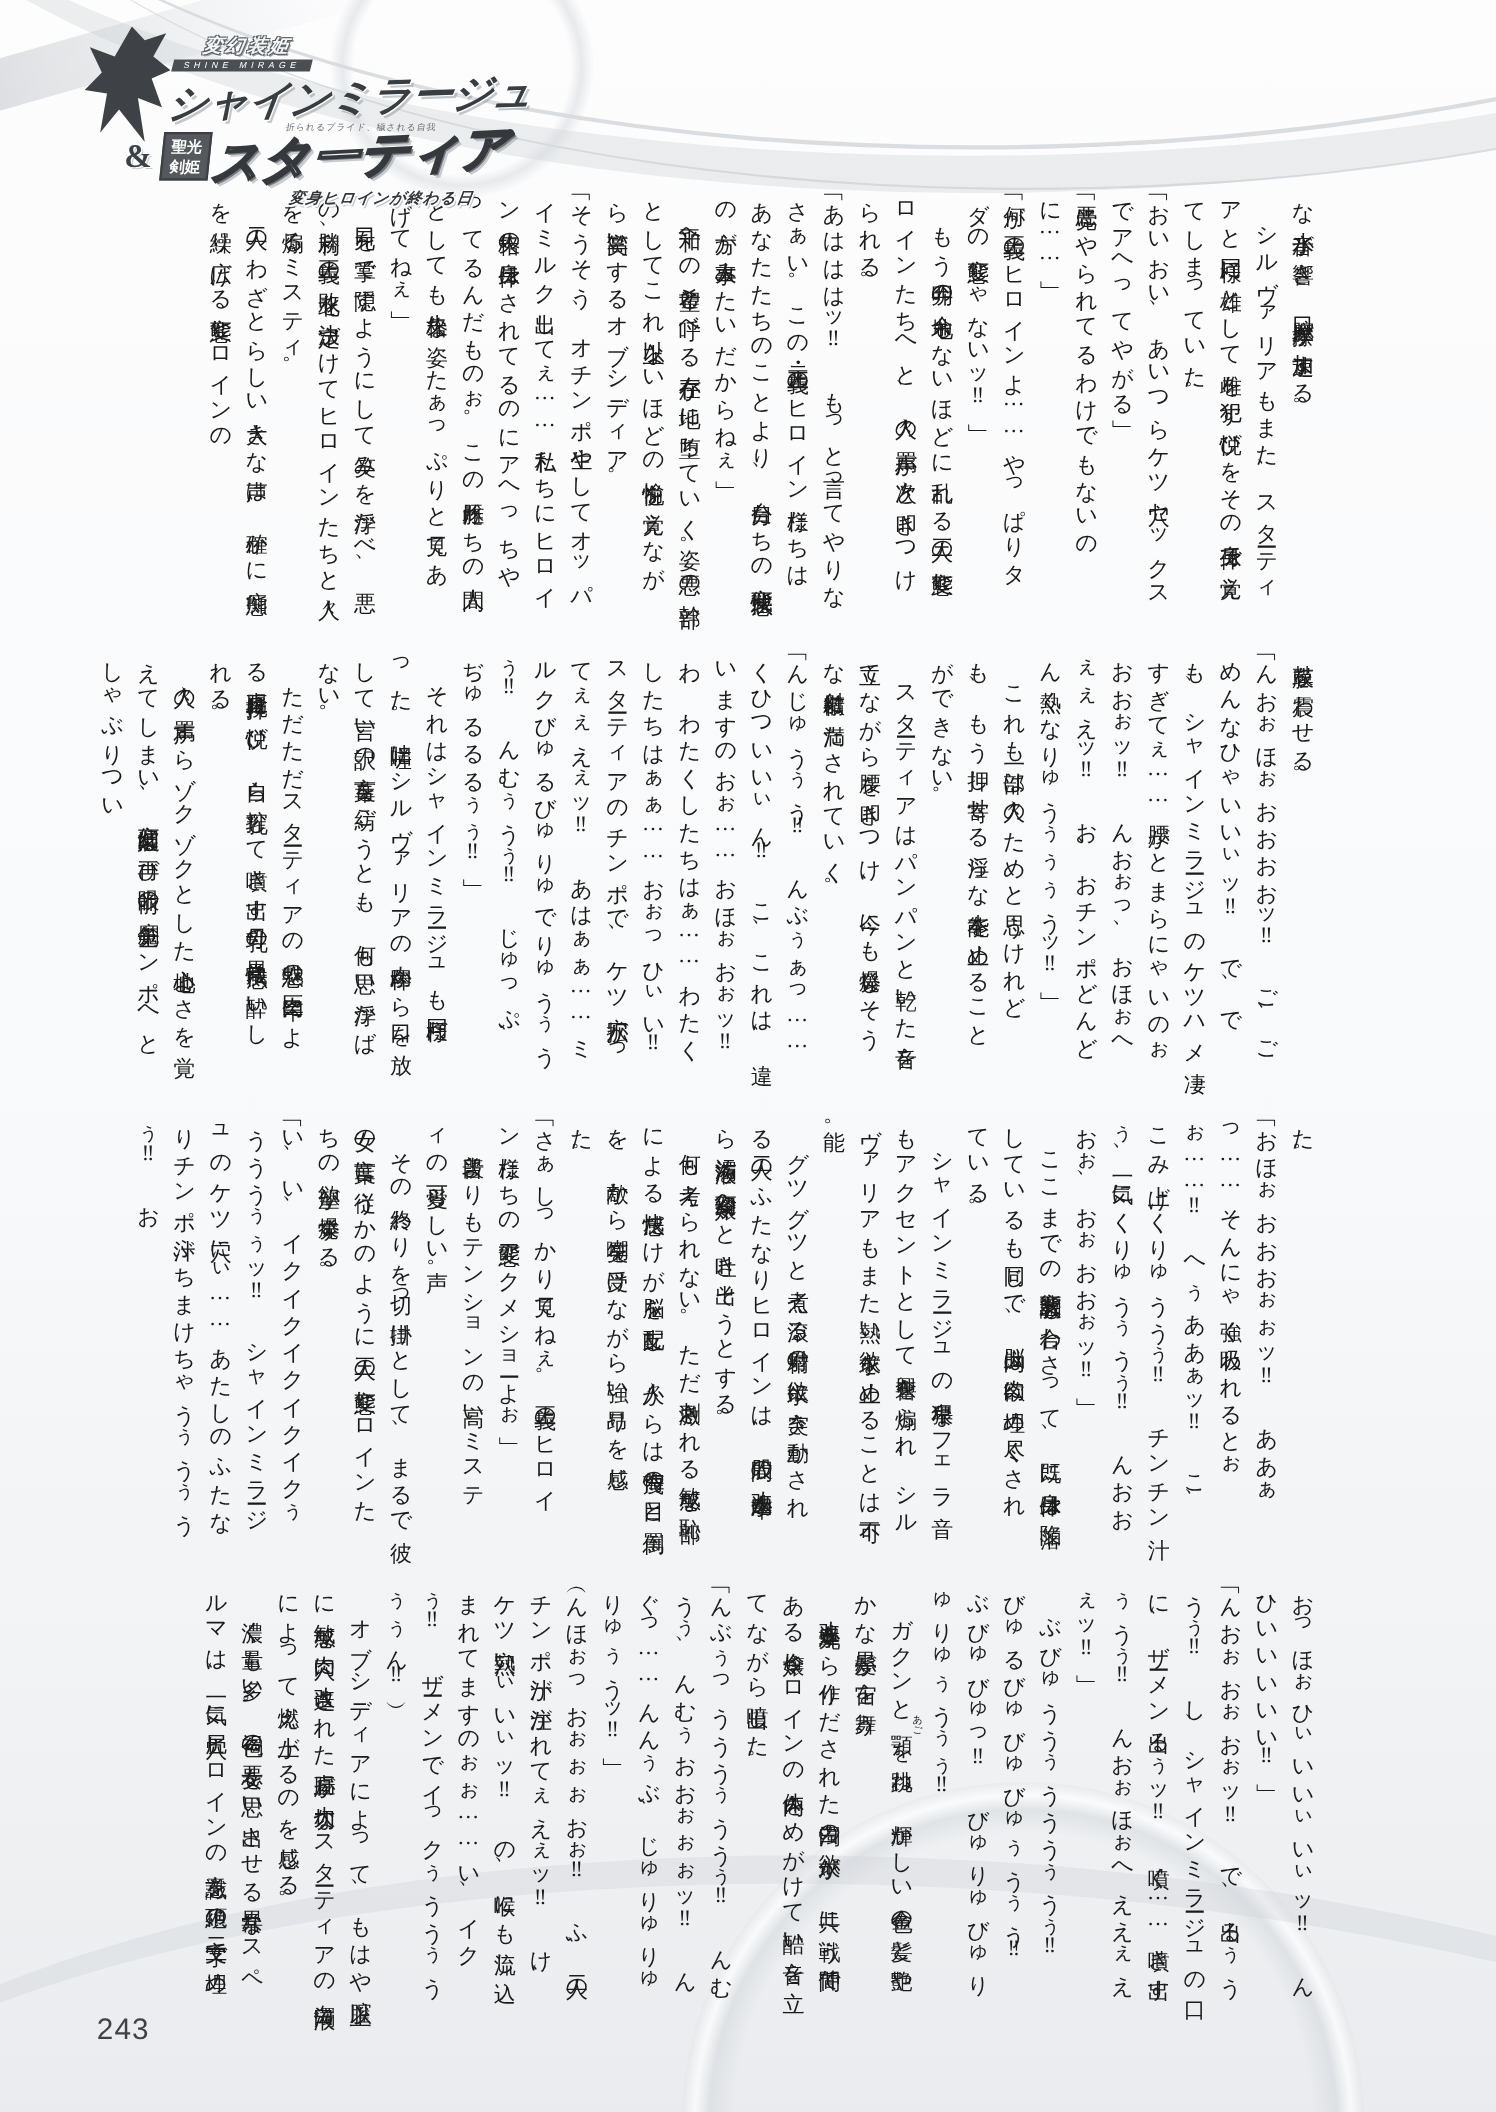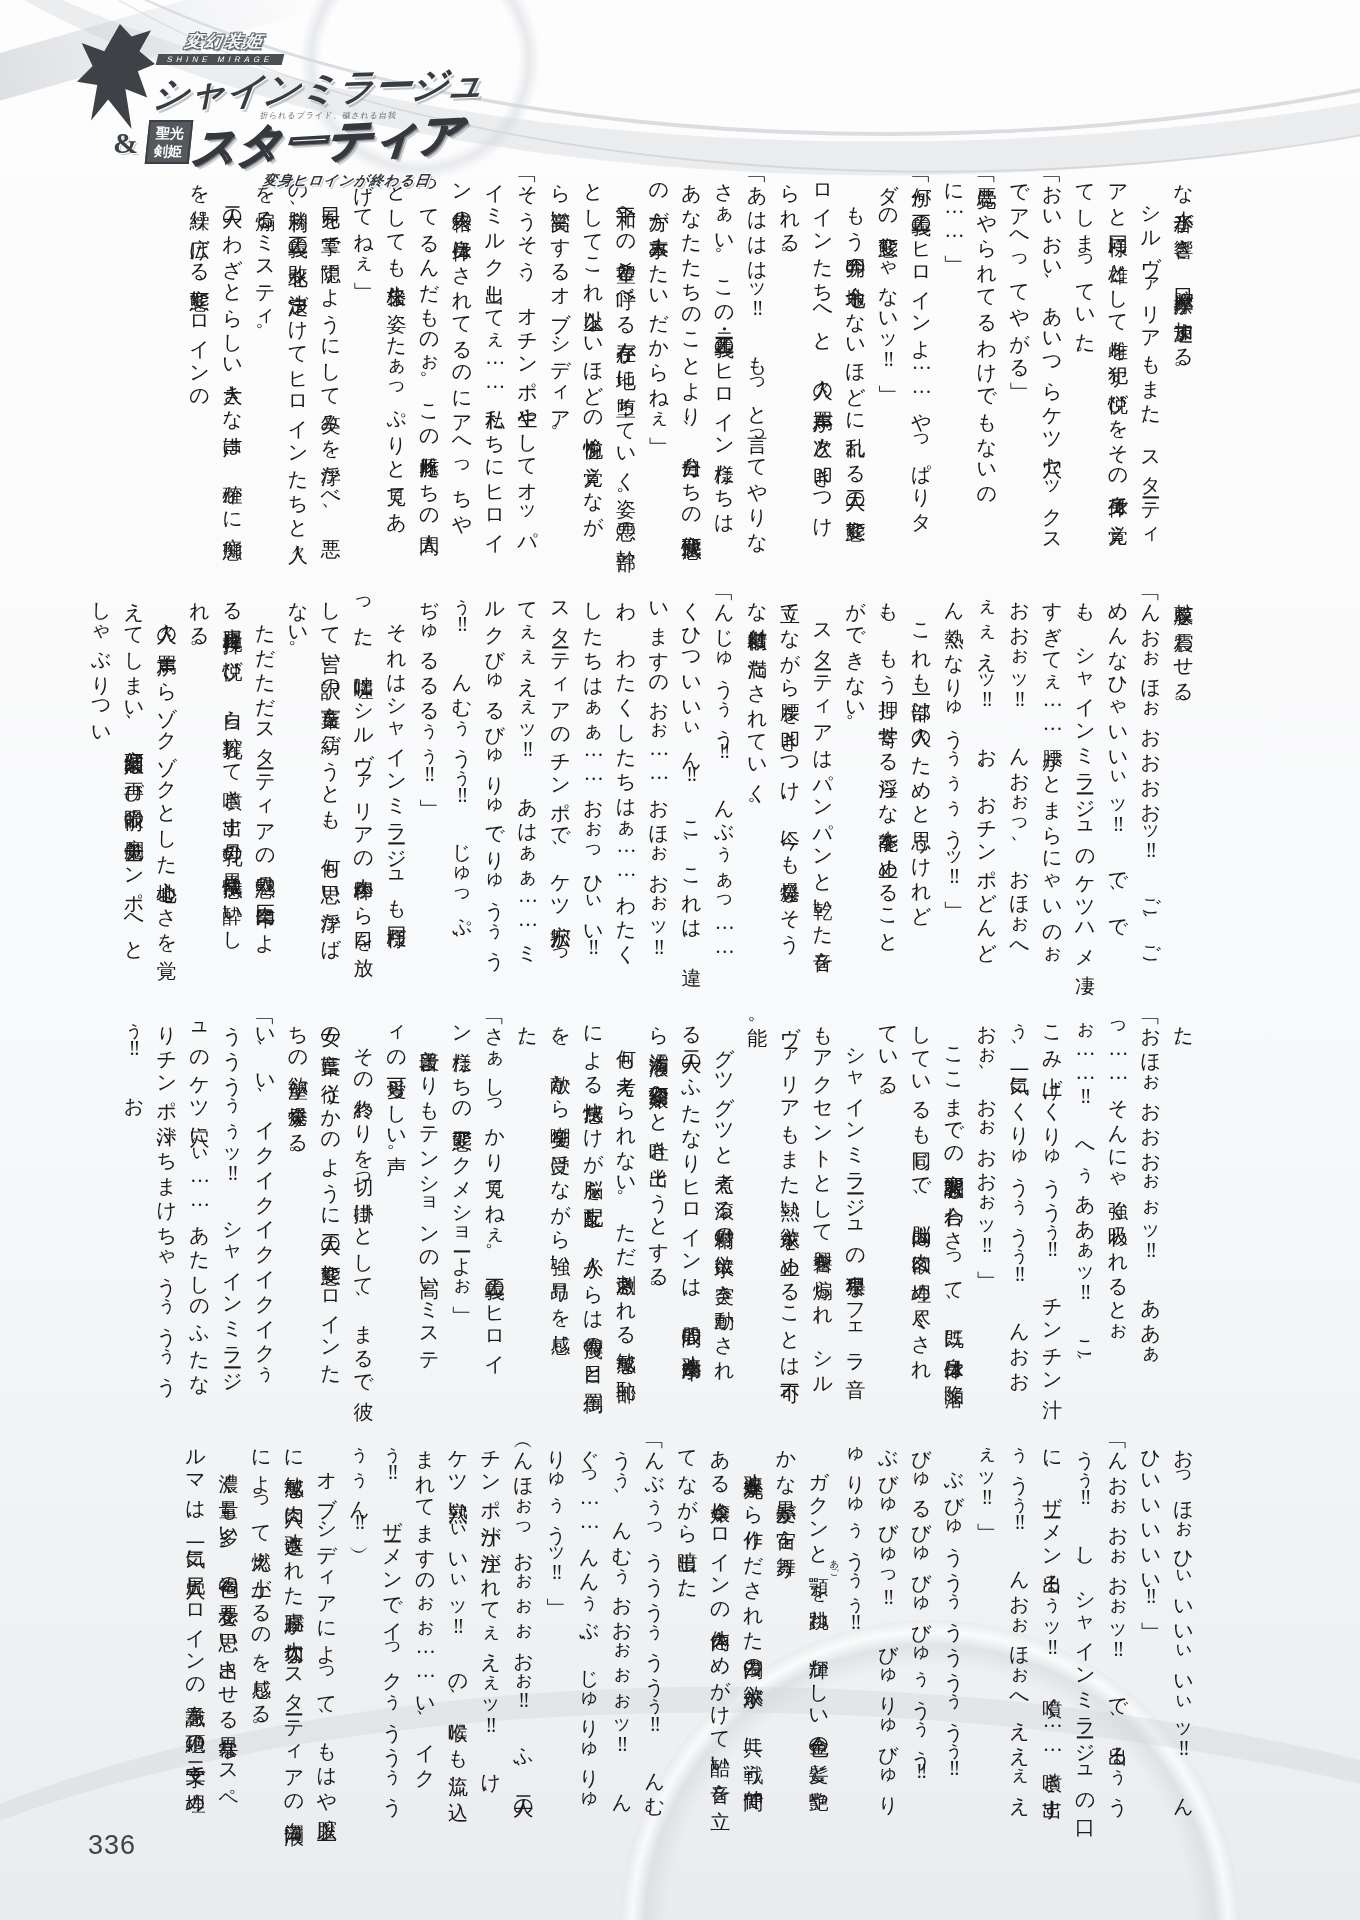--- a/index.html
+++ b/index.html
@@ -183,13 +183,13 @@
     <p>「んおぉおぉおぉッ‼　で、出るぅううぅ‼　し、シャインミラージュの口に、ザーメン出るぅッ‼　噴く……噴き出すぅうぅ‼　んおぉほぉへええぇえぇッ‼」</p>
     <p>　ぶびゅううぅうううぅうぅ‼　びゅるびゅびゅびゅぅうぅう‼　ぶびゅびゅっ‼　びゅりゅびゅりゅりゅぅうぅぅ‼</p>
     <p>　ガクンと<ruby>顎<rt>あご</rt></ruby>を跳ね、輝かしい金色の髪と艶やかな黒髪が宙を舞う。</p>
     <p>　改造睾丸から作りだされた白濁の欲求が、共に戦う仲間である令嬢ヒロインの体内をめがけて酷い音を立てながら噴出した。</p>
     <p>「んぶぅっうううぅううぅ‼　んむうぅ、んむぅおおぉぉぉッ‼　んぐっ……んんぅぶ、じゅりゅりゅりゅぅうッ‼」</p>
     <p>（んほぉっおぉぉぉおぉ‼　ふ、二人のチンポ汁が注がれてぇえぇッ‼　け、ケツ穴熱いぃいぃッ‼　の、喉にも流し込まれてますのぉぉ……い、イクぅ‼　ザーメンでイっクぅううぅうぅぅん‼）</p>
     <p>　オブシディアによって、もはや膣以上に敏感な肉穴に改造された直腸が大切なスターティアの白濁液によって燃え上がるのを感じる。</p>
     <p>　濃く量も多い。褐色の悪女を思い出させる異常なスペルマは、一気に尻穴ヒロインの意識を絶頂の二文字で埋め</p>
   </div>
 
-<div class="page-number">336</div>
+<div class="page-number">243</div>
 
 </body></html>

